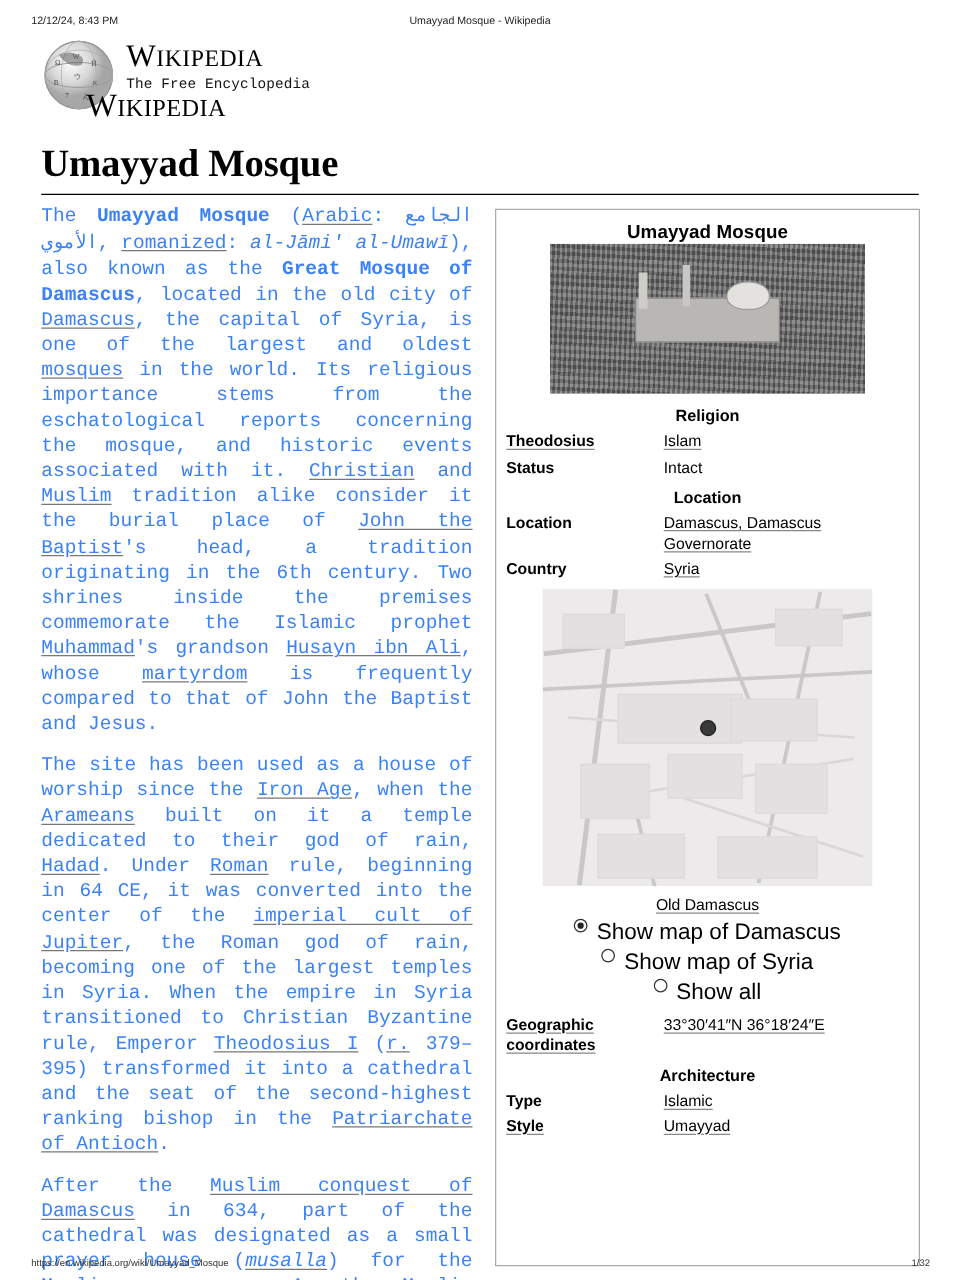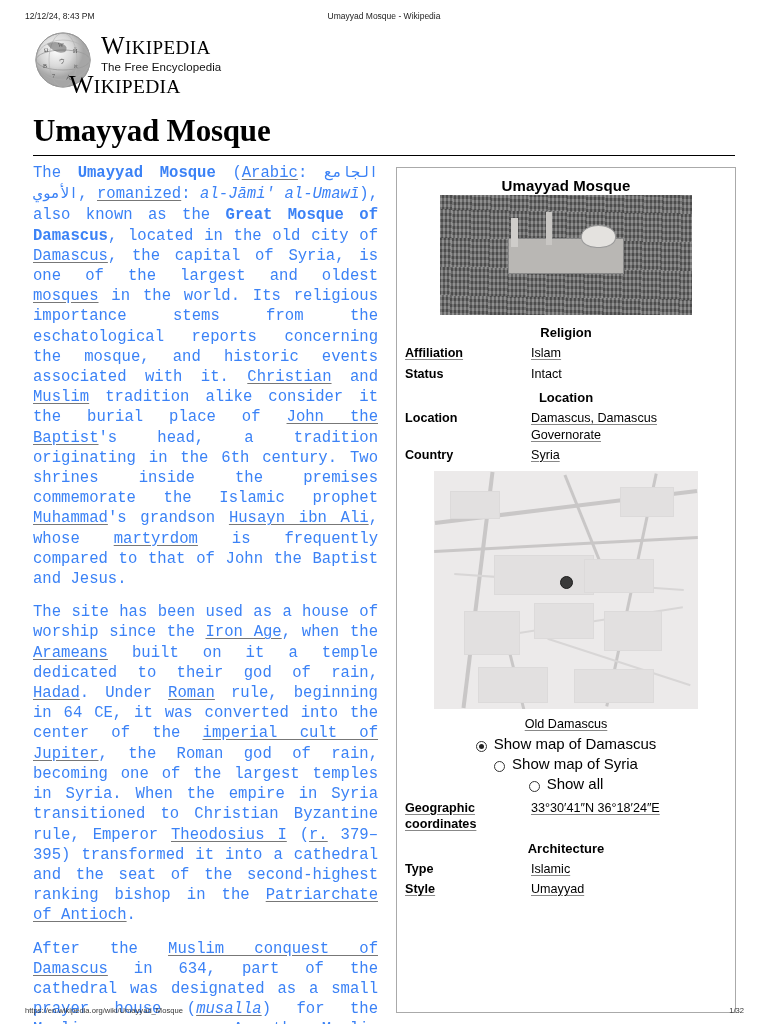--- a/index.html
+++ b/index.html
@@ -23,21 +23,21 @@
   
   .logo-block { position: absolute; left: 33px; top: 28px; width: 330px; height: 75px; }
   .globe { position: absolute; left: 0; top: 2px; width: 60px; height: 60px; }
   .wordmark { position: absolute; left: 68px; top: 5px; }
   .wordmark .wm-main {
     font-family: "Liberation Serif", serif;
     font-size: 25px; letter-spacing: .4px; color: #000; line-height: 1;
   }
   .wordmark .wm-main .sc { font-size: 19px; }
   .wordmark .wm-sub {
-    font-family: Liberation Sans, sans-serif;
+    font-family: Liberation Mono, monospace;
     font-size: 11.5px; color: #111; margin-top: 3px; text-align: center;
     letter-spacing: .1px;
   }
   .wordmark2 {
     position: absolute; left: 36px; top: 44px;
     font-family: "Liberation Serif", serif;
     font-size: 26px; color: #000; line-height: 1; letter-spacing: .3px;
   }
   .wordmark2 .sc { font-size: 19.5px; }
 
@@ -95,22 +95,22 @@
     line-height: 16.5px;
   }
   .ib-row .val { flex: 1; line-height: 16.5px; }
   .ib-map-wrap { text-align: center; padding: 4px 0 0 0; }
   .ib-map { width: 264px; height: 238px; display:inline-block; position: relative; overflow: hidden; }
   .ib-caption {
     text-align: center; font-size: 12.6px; line-height: 17px;
     padding: 4px 18px 1px 18px;
   }
   .ib-radio-row {
-    display: flex; align-items: flex-end; justify-content: center;
-    gap: 7px; padding: 1.5px 0; font-size: 15px;
+    display: flex; align-items: flex-start; justify-content: center;
+    gap: 7px; padding: 1.5px 0; font-size: 18px;
   }
   .radio {
     width: 11px; height: 11px; border: 1.3px solid #333; border-radius: 50%;
     flex: 0 0 11px; position: relative; background: #fff;
   }
   .radio.on::after {
     content: ""; position: absolute; left: 2px; top: 2px;
     width: 5px; height: 5px; border-radius: 50%; background: #222;
   }
   .ul { text-decoration: underline; text-decoration-color: #888; text-underline-offset: 2px; }
@@ -207,21 +207,21 @@
     <div class="ib-photo-wrap">
       <div class="ib-photo">
         <div class="ph-bg"></div><div class="ph-tex"></div>
         <div class="ph-mosque"></div><div class="ph-dome"></div>
         <div class="ph-min1"></div><div class="ph-min2"></div>
       </div>
     </div>
 
     <div class="ib-section">Religion</div>
     <div class="ib-row">
-      <div class="lbl ul">Affiliation</div>
+      <div class="lbl ul">Theodosius</div>
       <div class="val ul">Islam</div>
     </div>
     <div class="ib-row">
       <div class="lbl">Status</div>
       <div class="val">Intact</div>
     </div>
 
     <div class="ib-section">Location</div>
     <div class="ib-row">
       <div class="lbl">Location</div>

